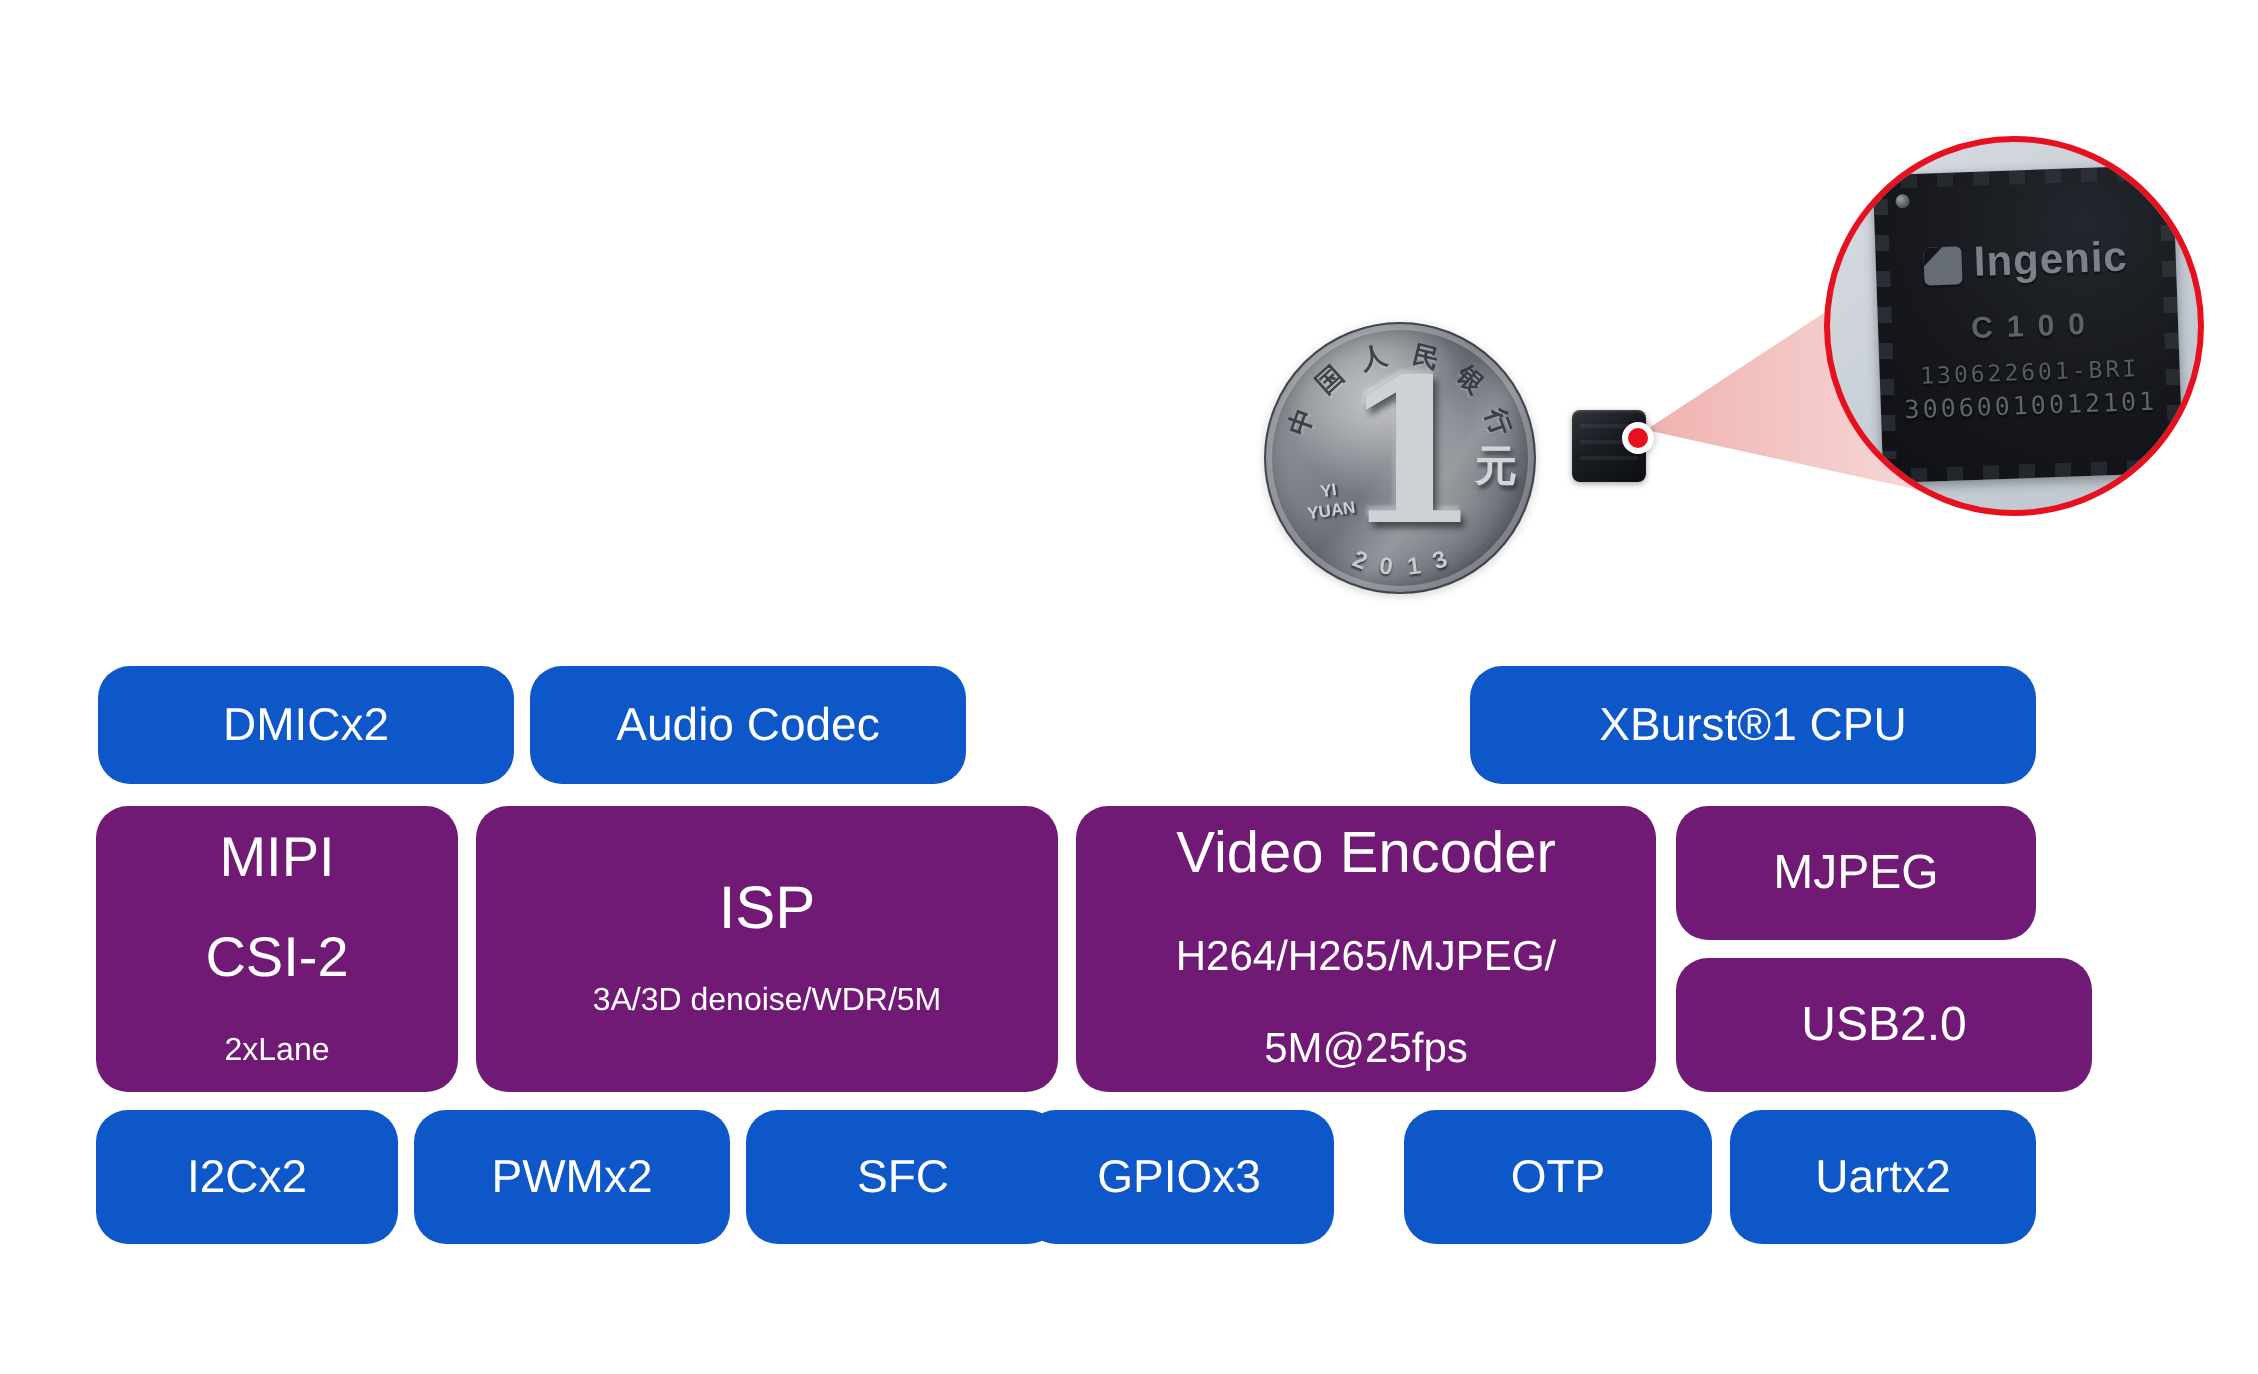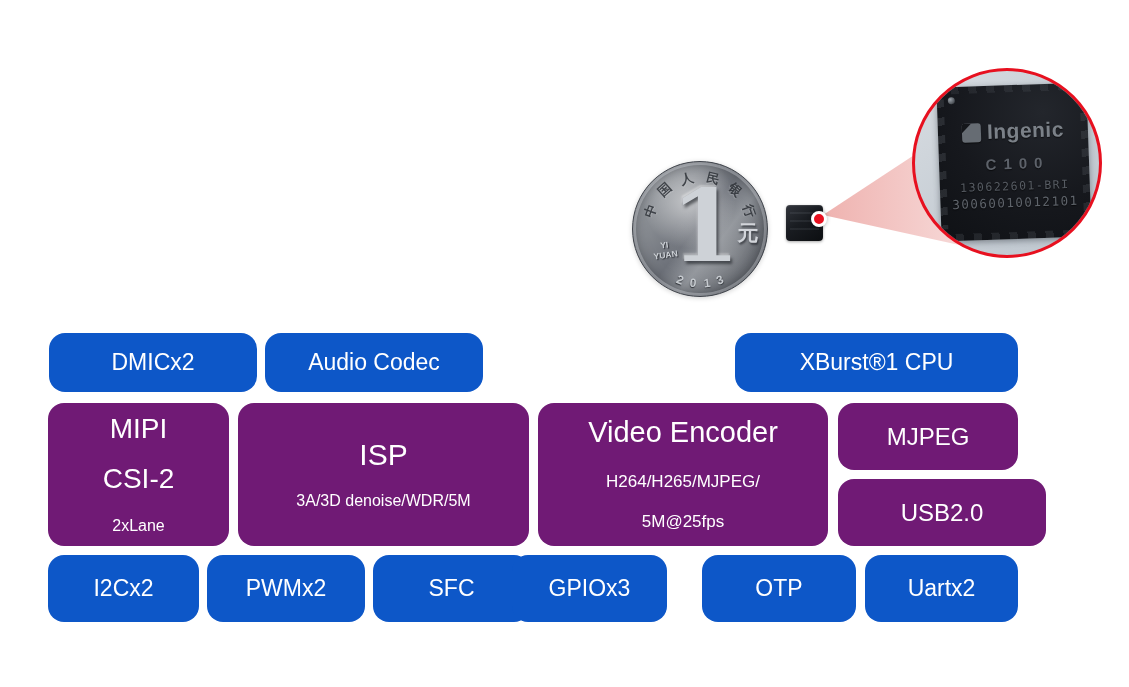--- a/index.html
+++ b/index.html
@@ -114,21 +114,21 @@
     text-align:center;line-height:1.15;
   }
   .bright{background:#0d57c8;}
   .navy{background:#701a75;gap:18px;}
   .lab-s{font-size:23px;}
   .lab-m{font-size:24px;}
   .lab-mipi{font-size:28px;}
   .lab-isp{font-size:30px;line-height:1.05;}
   .lab-venc{font-size:29px;text-align:center;}
   .sub{font-size:16px;margin-top:4px;}
-  .sub-venc{font-size:17px;line-height:1.3;margin-top:3px;}
+  .sub-venc{font-size:21px;line-height:1.3;margin-top:3px;}
 </style>
 </head>
 <body>
 
 <div class="stage">
 
   <section class="photo">
 
     <div class="coin">
       <span class="arc" style="left:18px;top:49px;--r:-70deg">中</span>

